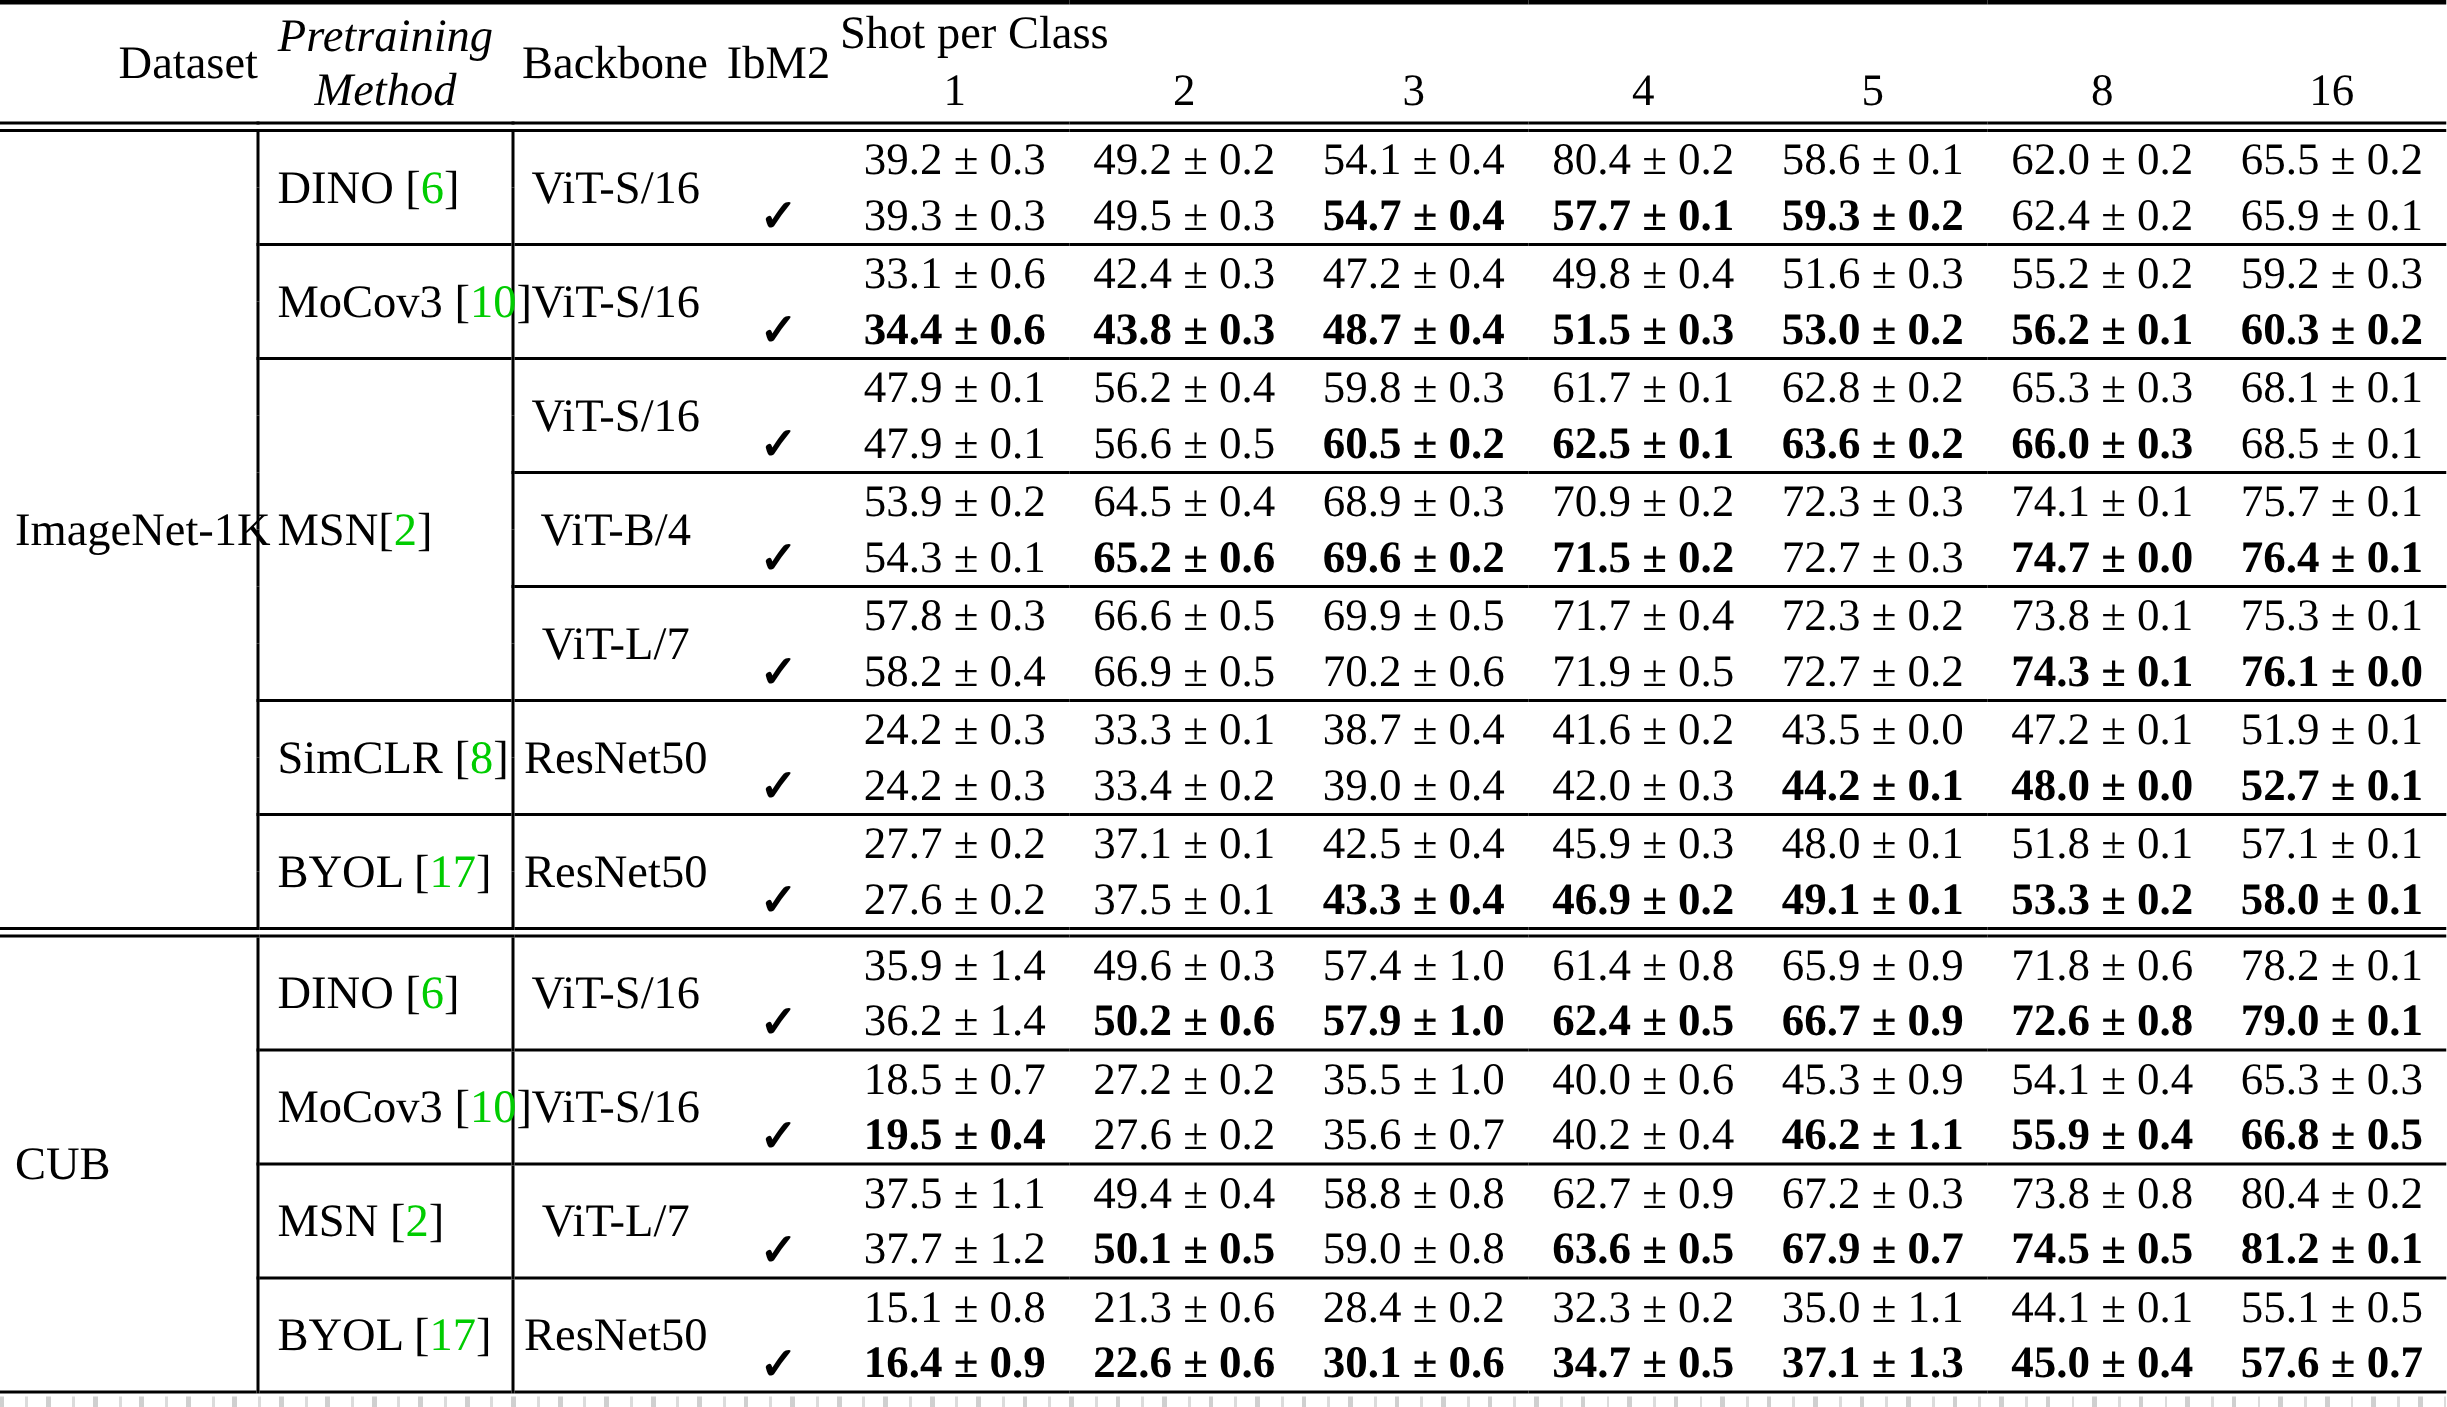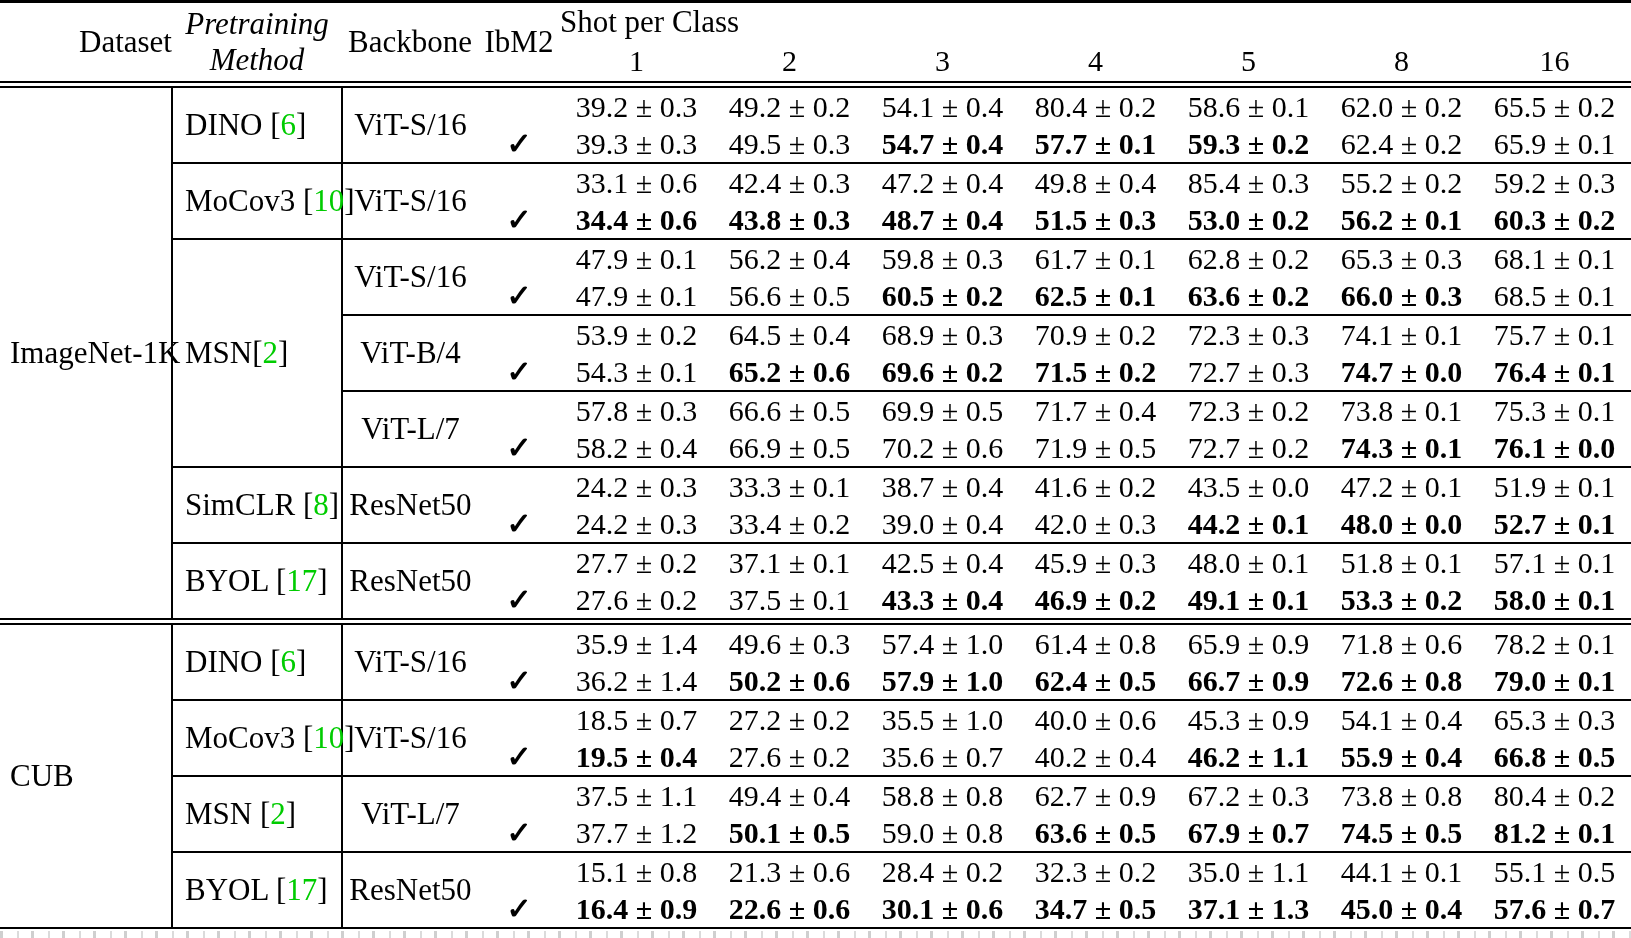--- a/index.html
+++ b/index.html
@@ -97,21 +97,21 @@
         <td class="score">65.9 ± 0.1</td>
       </tr>
       <tr class="rule-m">
         <td class="method" rowspan="2"><span>MoCov3 [</span><span class="cite">10</span><span>]</span></td>
         <td class="backbone" rowspan="2">ViT-S/16</td>
         <td class="ibm2"></td>
         <td class="score">33.1 ± 0.6</td>
         <td class="score">42.4 ± 0.3</td>
         <td class="score">47.2 ± 0.4</td>
         <td class="score">49.8 ± 0.4</td>
-        <td class="score">85.4 ± 0.3</td>
+        <td class="score">51.6 ± 0.3</td>
         <td class="score">55.2 ± 0.2</td>
         <td class="score">59.2 ± 0.3</td>
       </tr>
       <tr>
         <td class="ibm2">✓</td>
         <td class="score b">34.4 ± 0.6</td>
         <td class="score b">43.8 ± 0.3</td>
         <td class="score b">48.7 ± 0.4</td>
         <td class="score b">51.5 ± 0.3</td>
         <td class="score b">53.0 ± 0.2</td>

